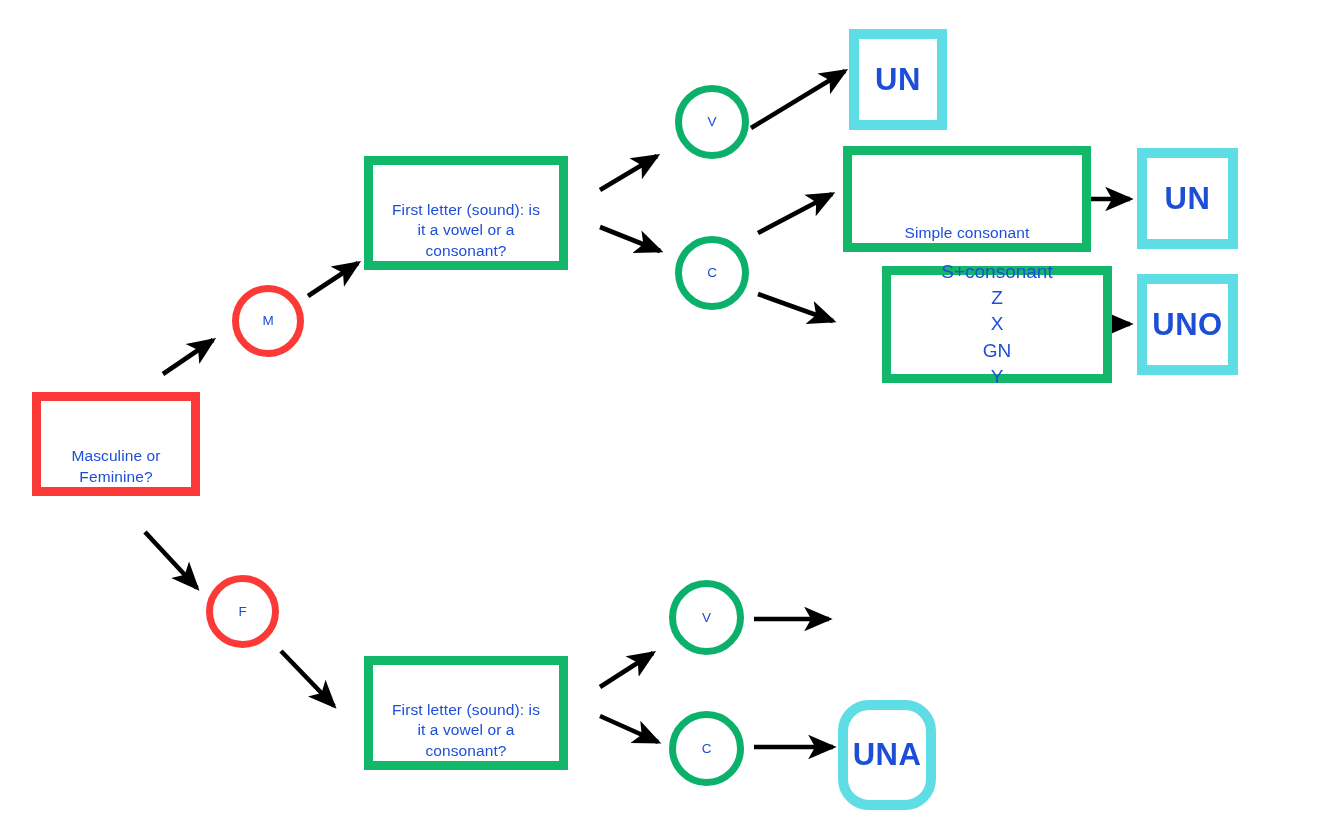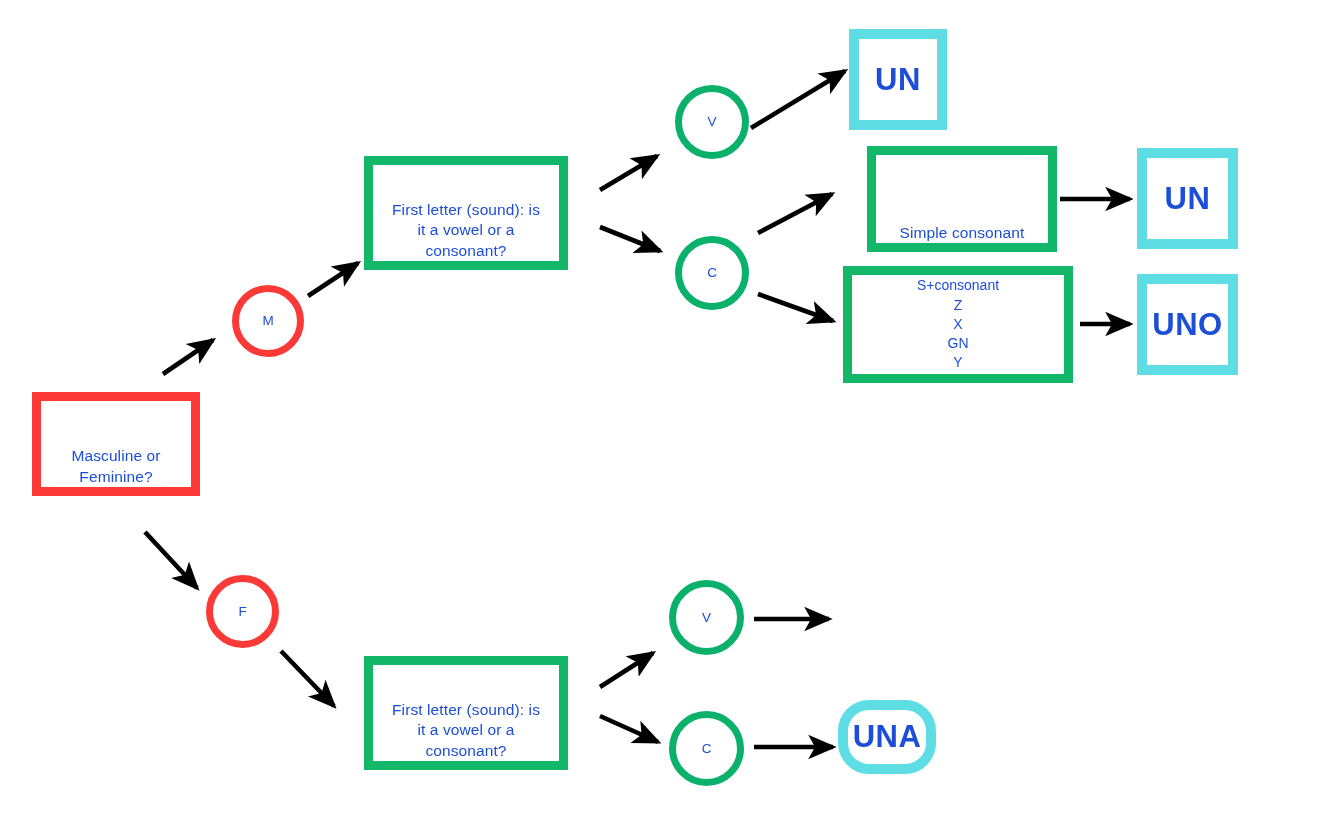--- a/index.html
+++ b/index.html
@@ -57,22 +57,23 @@
   .label-circle {
     font-size: 13.5px;
     line-height: 1;
   }
   .label-term {
     font-weight: bold;
     font-size: 31px;
     letter-spacing: 0.5px;
   }
   .label-list {
-    font-size: 14px;
+    font-size: 19px;
     line-height: 1.38;
+    margin-left: 39px;
   }
   .arrows {
     position: absolute;
     left: 0;
     top: 0;
     width: 1330px;
     height: 839px;
     pointer-events: none;
   }
 </style>
@@ -138,21 +139,21 @@
   </div>
 
   <div class="node circ circ-green label-circle" style="left:675px; top:236px; width:74px; height:74px;">
     <span>C</span>
   </div>
 
   <div class="node rect-cyan label-term" style="left:849px; top:29px; width:98px; height:101px;">
     <span>UN</span>
   </div>
 
-  <div class="node rect-green label-body" style="left:867px; top:146px; width:190px; height:106px;">
+  <div class="node rect-green label-body" style="left:843px; top:146px; width:248px; height:106px;">
     <span>Simple consonant</span>
   </div>
 
   <div class="node rect-green label-list" style="left:843px; top:266px; width:230px; height:117px; flex-direction:column; justify-content:center;">
     <span>S+consonant</span>
     <span>Z</span>
     <span>X</span>
     <span>GN</span>
     <span>Y</span>
   </div>
@@ -175,17 +176,17 @@
 
   <div class="node circ circ-green label-circle" style="left:669px; top:580px; width:75px; height:75px;">
     <span>V</span>
   </div>
 
   <div class="node circ circ-green label-circle" style="left:669px; top:711px; width:75px; height:75px;">
     <span>C</span>
   </div>
 
 
-  <div class="node rect-cyan label-term" style="left:838px; top:700px; width:98px; height:74px;border-radius:31px;">
+  <div class="node rect-cyan label-term" style="left:838px; top:700px; width:98px; height:110px;border-radius:31px;">
     <span>UNA</span>
   </div>
 
 </div>
 
 </body></html>

